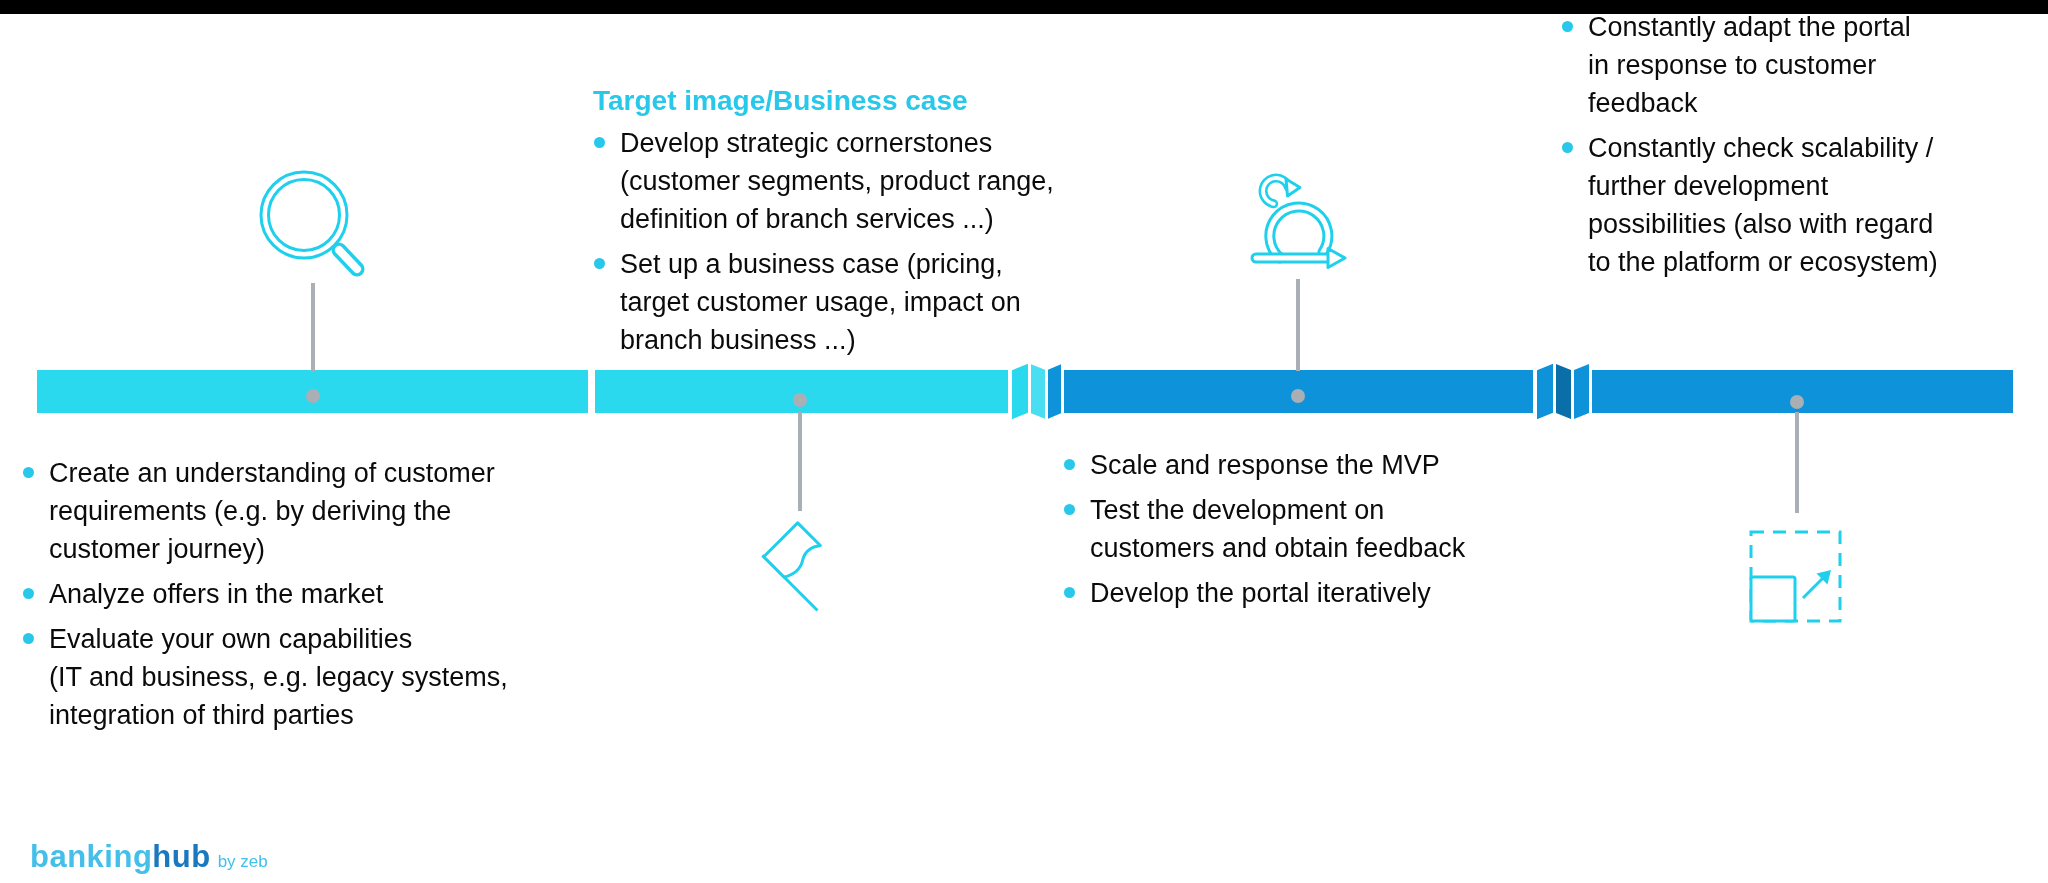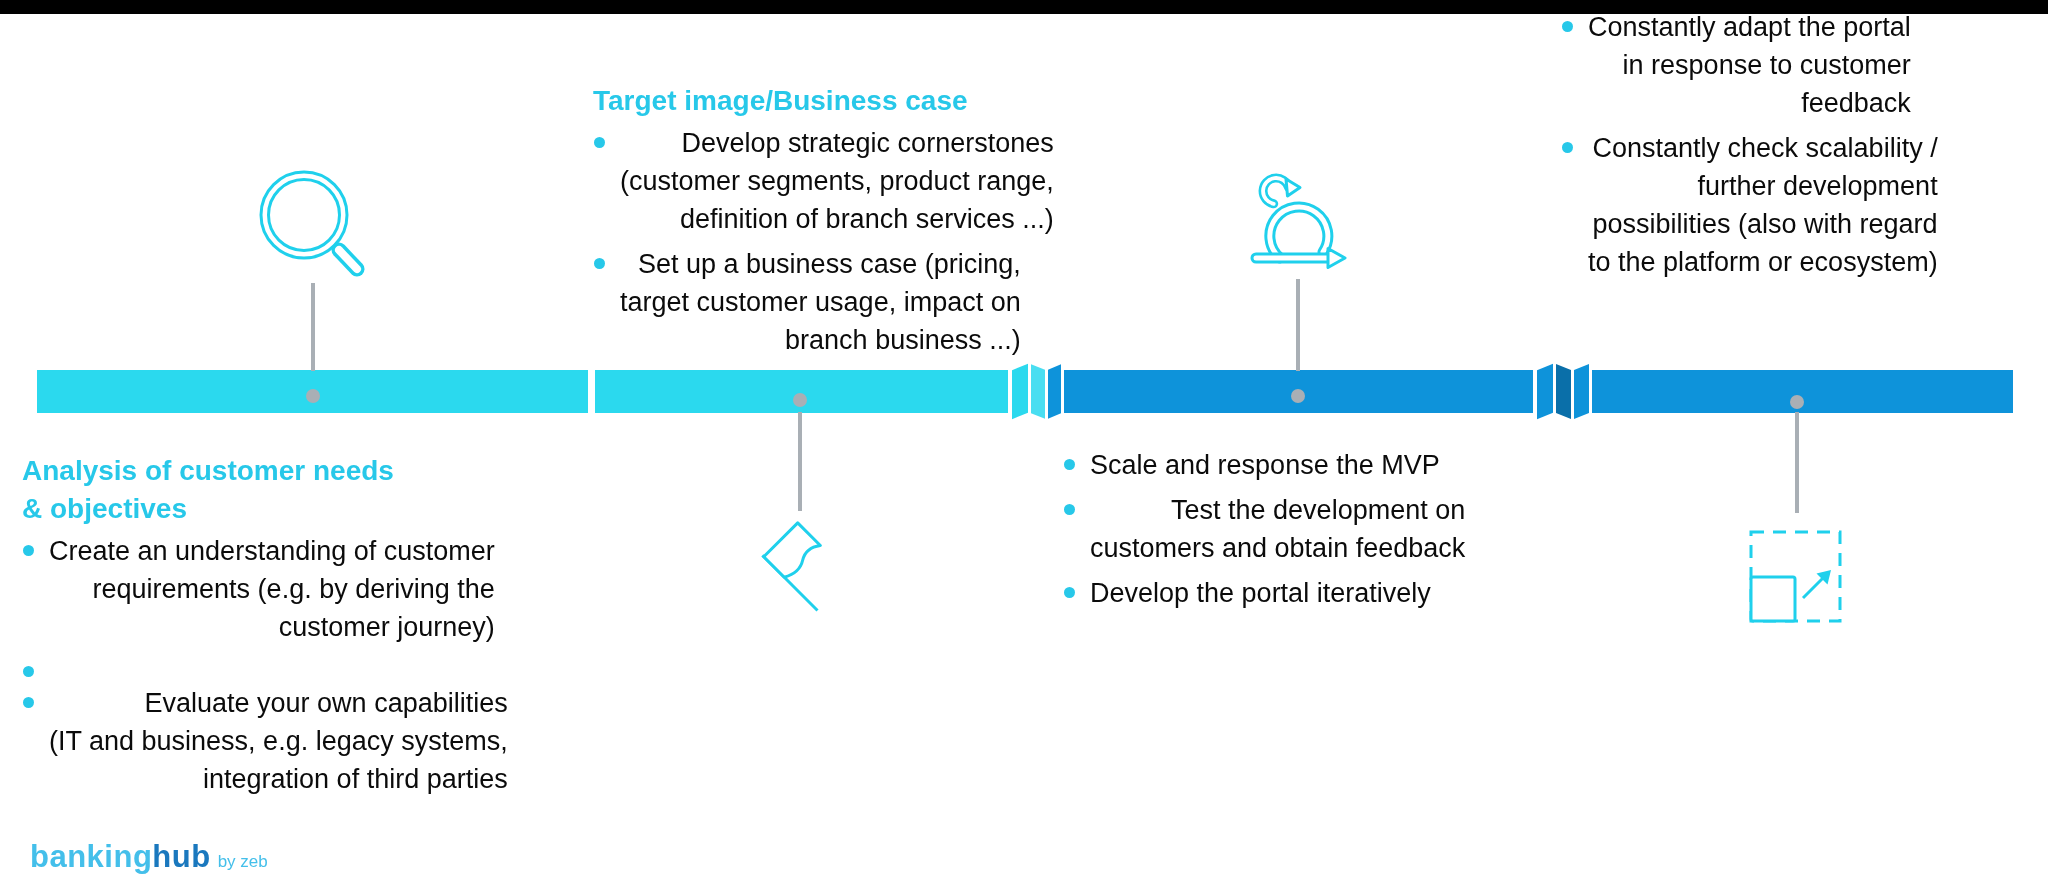--- a/index.html
+++ b/index.html
@@ -34,21 +34,21 @@
   .dashed{fill:none;stroke:var(--icon);stroke-width:3px;stroke-dasharray:13 9;}
   .whitefill{fill:#fff;stroke:var(--icon);stroke-width:3px;stroke-linejoin:round;}
 
   
   .section{position:absolute;}
   .sec-title{
     color:var(--title);font-size:28px;font-weight:bold;line-height:38px;
     white-space:pre-line;margin:0 0 4px 0;
   }
   ul.blist{list-style:none;margin:2px 0 0 0;padding:0;}
-  ul.blist li{display:flex;margin:0 0 7px 0;text-align:right;}
+  ul.blist li{display:flex;margin:0 0 7px 0;}
   .b-dot{flex:0 0 auto;width:11px;height:11px;border-radius:50%;background:var(--title);margin:13px 15px 0 1px;}
   .b-text{font-size:27px;line-height:38px;color:var(--ink);white-space:pre-line;}
 
   
   .logo{position:absolute;left:30px;top:839px;white-space:nowrap;}
   .logo .lt{font-size:31px;font-weight:bold;color:var(--logo-light);letter-spacing:0.5px;}
   .logo .dk{font-size:31px;font-weight:bold;color:var(--logo-dark);letter-spacing:0.5px;}
   .logo .by{font-size:17px;color:var(--logo-light);margin-left:7px;}
 </style>
 </head>
@@ -111,31 +111,30 @@
   </svg>
 
   <svg class="icon-svg" style="left:1746px;top:527px;" width="100" height="100" viewBox="0 0 100 100">
     <rect class="dashed" x="5" y="5" width="89" height="89"></rect>
     <rect class="whitefill" x="5" y="50" width="44" height="44" rx="2"></rect>
     <path class="ol" d="M57,71 L80,48"></path>
     <path class="fillhead" d="M85,43 L70.5,46.5 L81.5,57.5 Z"></path>
   </svg>
 
   <div class="section" style="left:22px;top:452px;width:640px;">
-    <h2 class="sec-title">Analysis of customer needs
-&amp; objectives</h2>
     <ul class="blist">
       <li>
           <span class="b-dot"></span>
           <span class="b-text">Create an understanding of customer
 requirements (e.g. by deriving the
 customer journey)</span>
         </li>
       <li>
           <span class="b-dot"></span>
+          <span class="b-text">Analyze offers in the market</span>
         </li>
       <li>
           <span class="b-dot"></span>
           <span class="b-text">Evaluate your own capabilities
 (IT and business, e.g. legacy systems,
 integration of third parties</span>
         </li>
     </ul>
   </div>
 

